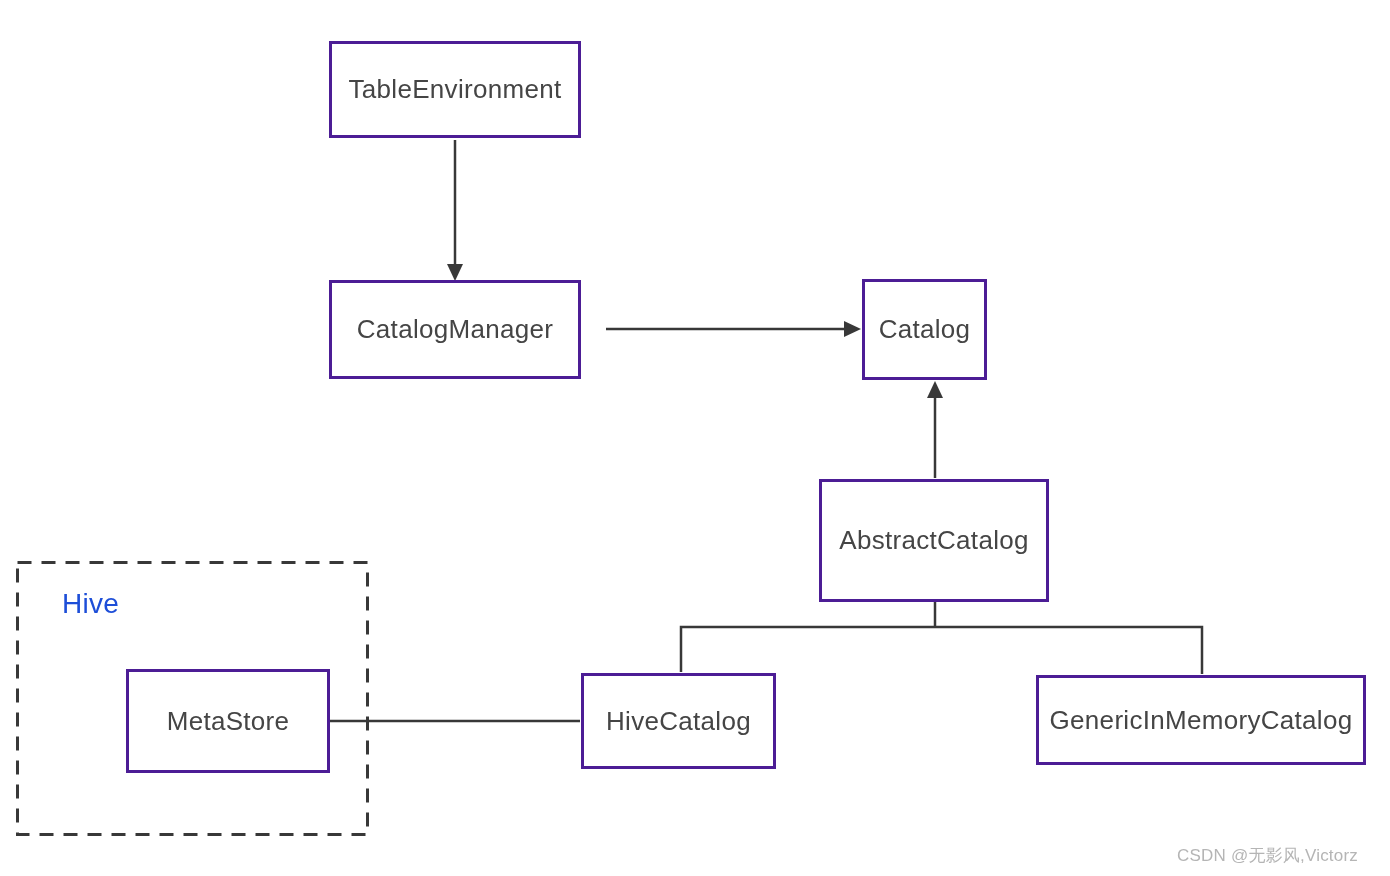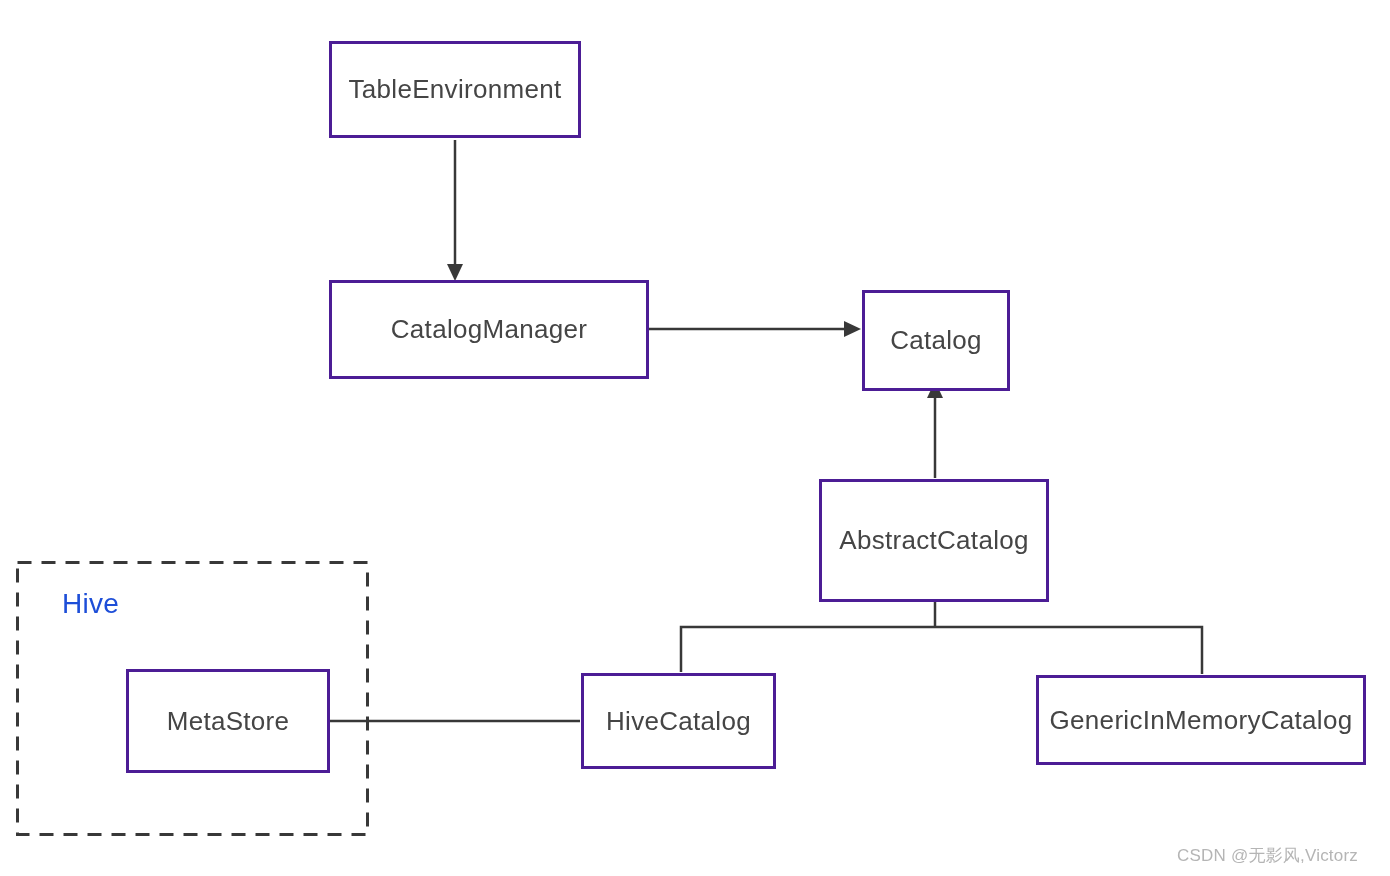--- a/index.html
+++ b/index.html
@@ -30,22 +30,22 @@
     flex-direction: column;
     align-items: center;
     justify-content: center;
     color: #454545;
     font-size: 26px;
     letter-spacing: 0.3px;
     text-align: center;
     line-height: 1.25;
   }
   .node.te  { left: 329px; top: 41px;  width: 252px; height: 97px;  }
-  .node.cm  { left: 329px; top: 280px; width: 320px; height: 99px;  }
-  .node.cat { left: 862px; top: 290px; width: 148px; height: 101px; }
+  .node.cm  { left: 329px; top: 280px; width: 252px; height: 99px;  }
+  .node.cat { left: 862px; top: 279px; width: 125px; height: 101px; }
   .node.ac  { left: 819px; top: 479px; width: 230px; height: 123px; }
   .node.hc  { left: 581px; top: 673px; width: 195px; height: 96px;  }
   .node.gim { left: 1036px; top: 675px; width: 330px; height: 90px; }
   .node.ms  { left: 126px; top: 669px; width: 204px; height: 104px; }
   .group-label {
     position: absolute;
     left: 62px;
     top: 588px;
     color: #1d4ed8;
     font-size: 28px;

